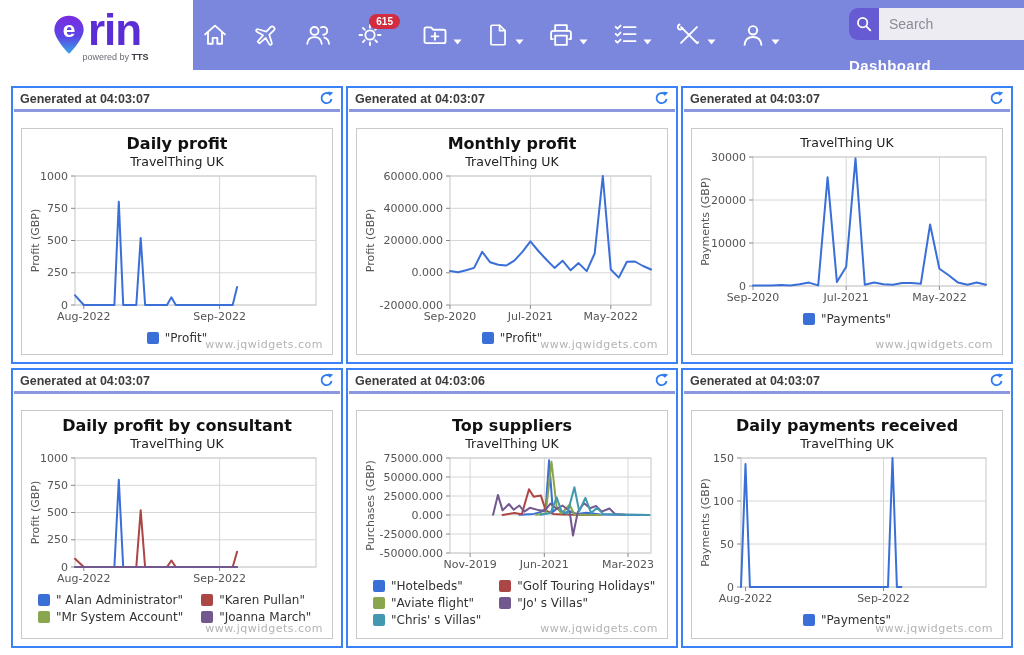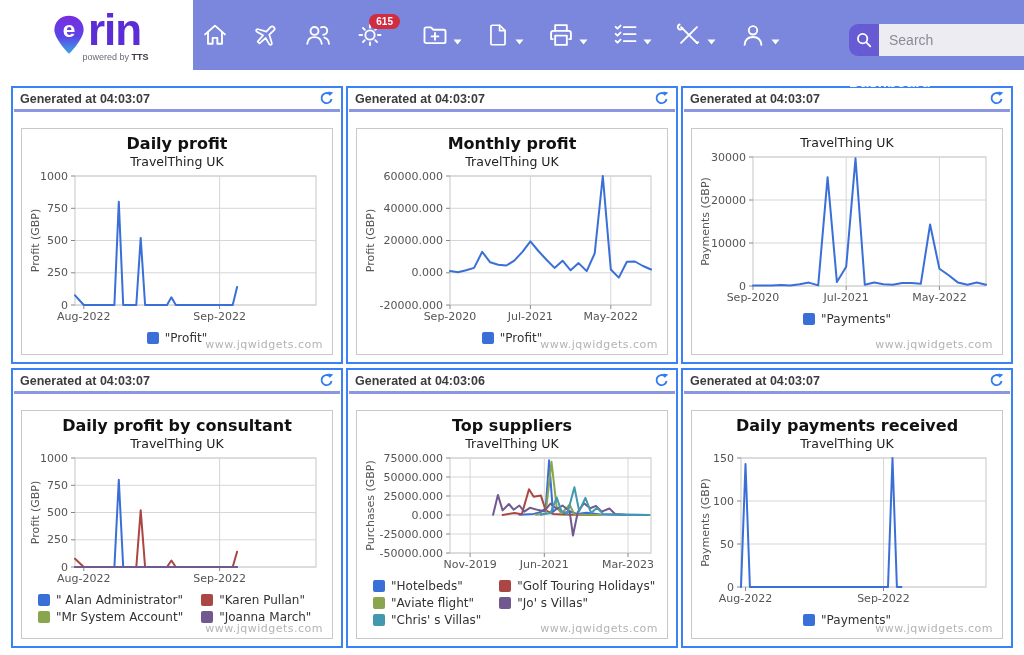--- a/index.html
+++ b/index.html
@@ -10,21 +10,21 @@
   .logo-box{width:193px;height:70px;background:#fff;display:flex;flex-direction:column;align-items:center;justify-content:center;flex:0 0 auto;}
   .logo-row{display:flex;align-items:flex-end;line-height:1;}
   .logo-rest{font-size:44px;font-weight:bold;color:#5b2ed5;letter-spacing:-1px;margin-left:2px;margin-bottom:4px;}
   .tagline{font-size:9px;color:#6b6b75;margin-top:-4px;margin-left:38px;}
   .tagline b{color:#3a3a44;}
   .nav{display:flex;align-items:center;gap:23px;padding-left:8px;}
   .nav-btn{display:flex;align-items:flex-end;position:relative;cursor:pointer;text-decoration:none;}
   .nav-btn svg{display:block;}
   .badge{position:absolute;top:-7px;right:-16px;background:#d12c3f;color:#fff;font-size:10px;font-weight:bold;padding:1px 6px;border-radius:9px;border:1px solid #fff0;}
   .caret{margin-left:4px;margin-bottom:4px;}
-  .right-col{position:absolute;top:24px;right:10px;width:165px;display:flex;flex-direction:column;}
+  .right-col{position:absolute;top:8px;right:10px;width:165px;display:flex;flex-direction:column;}
   .search-wrap{display:flex;height:32px;}
   .search-btn{width:37px;background:#675bd4;border:none;border-radius:9px 0 0 9px;display:flex;align-items:center;justify-content:center;cursor:pointer;}
   .search-input{flex:1;border:none;outline:none;background:#edecf3;border-radius:0 7px 7px 0;font-size:14px;color:#555;padding:0 10px;font-family:"Liberation Sans",sans-serif;}
   .search-input::placeholder{color:#8b8b97;}
   .page-label{color:#fff;font-weight:bold;font-size:15px;margin-top:17px;letter-spacing:.4px;}
 
   
   .grid{display:grid;grid-template-columns:repeat(3,1fr);grid-template-rows:278px 280px;gap:4px 3px;padding:16px 11px 0;}
   .panel{border:2px solid #3b82f6;background:#fff;display:flex;flex-direction:column;overflow:hidden;}
   .panel-head{display:flex;justify-content:space-between;align-items:center;padding:3px 7px 2px;}

